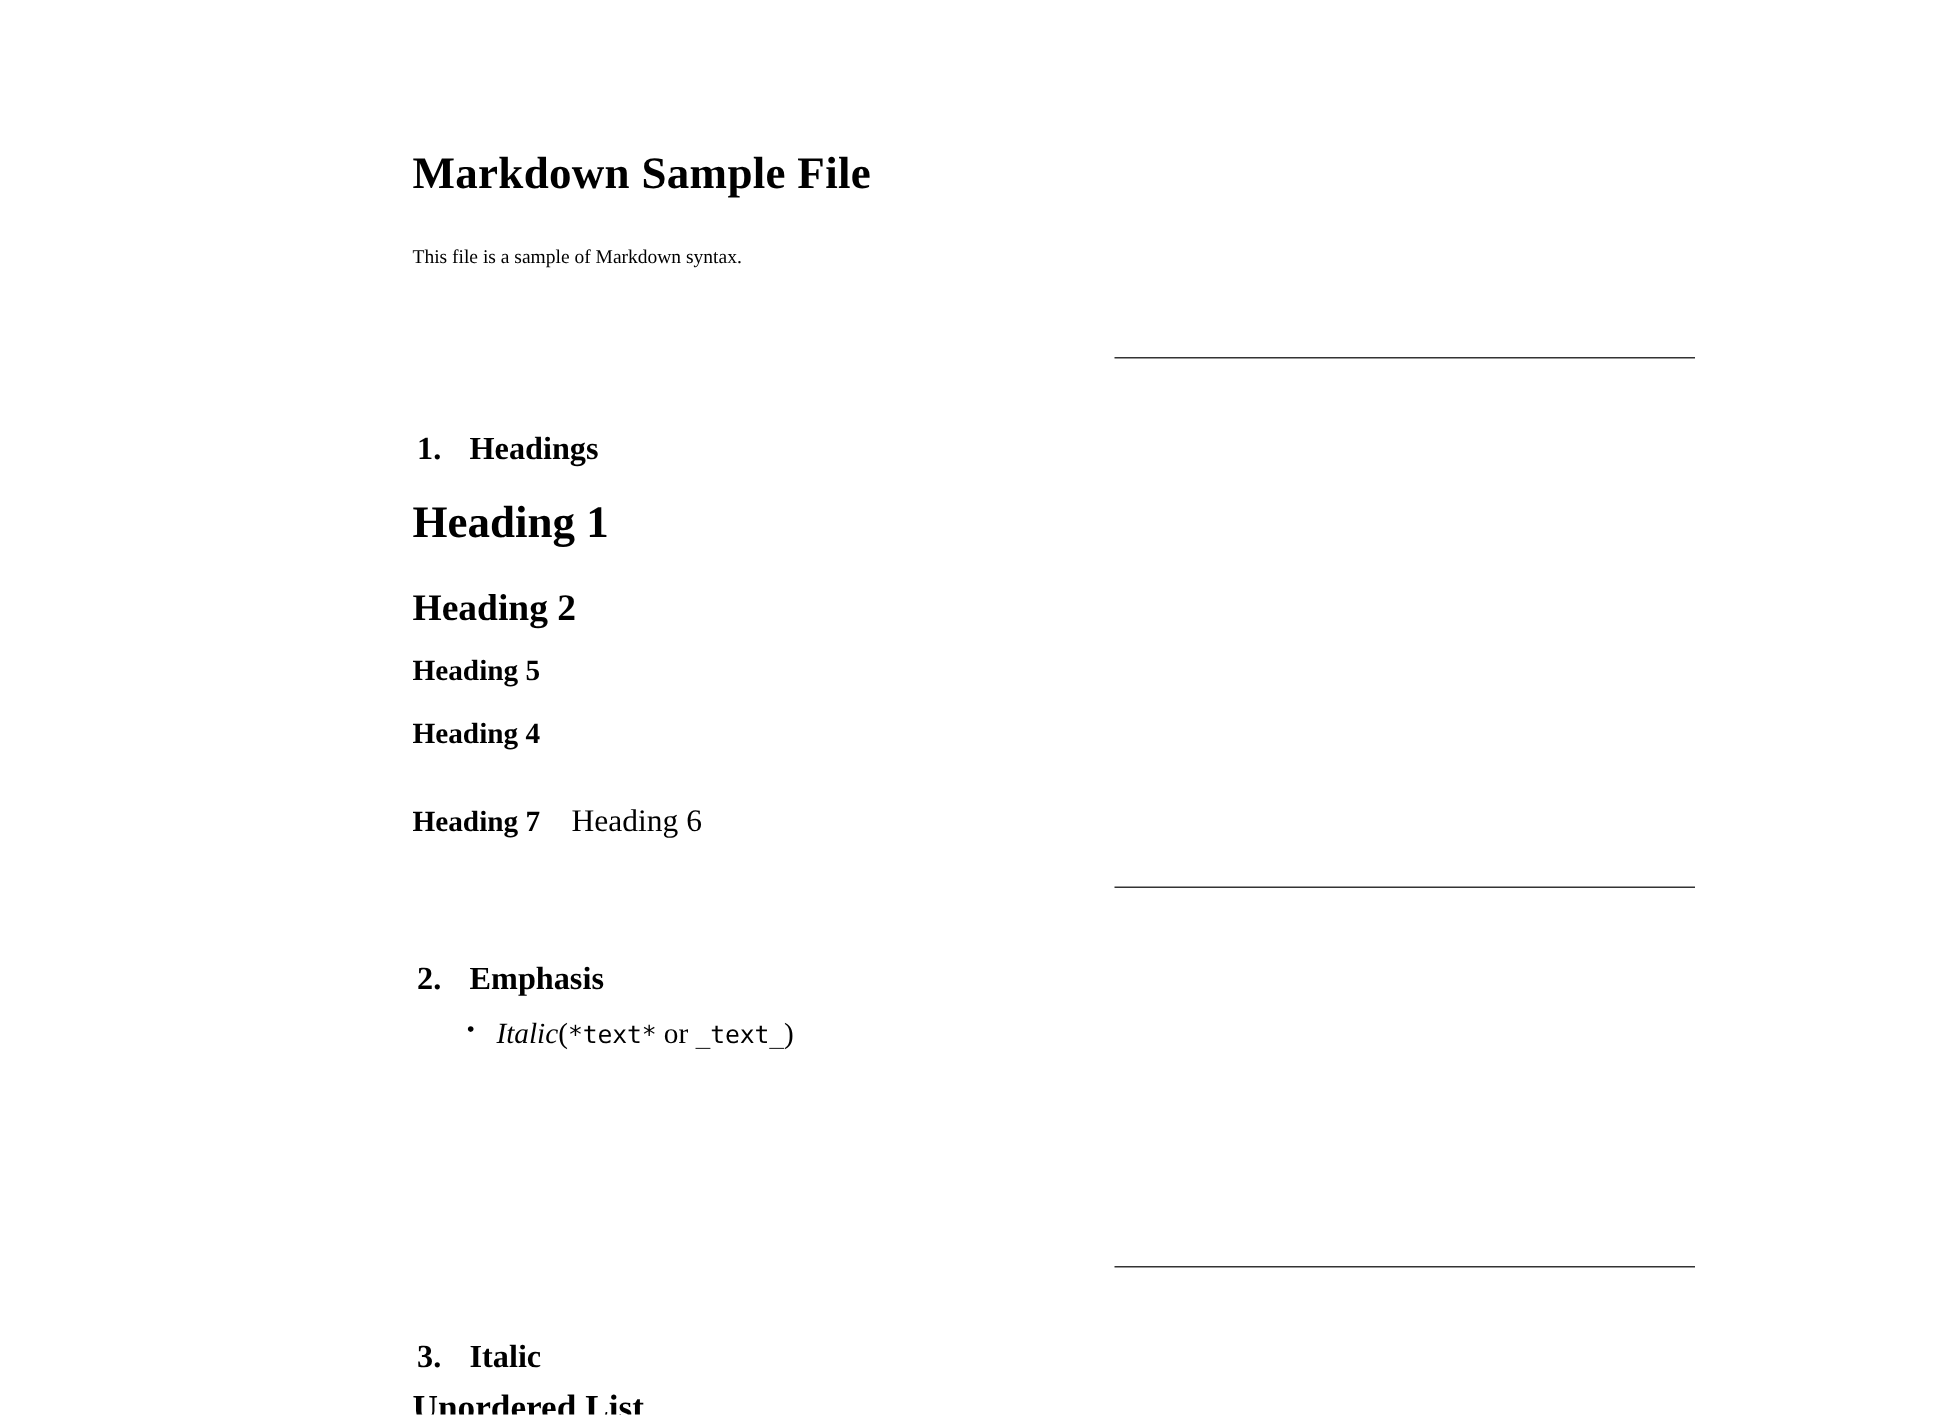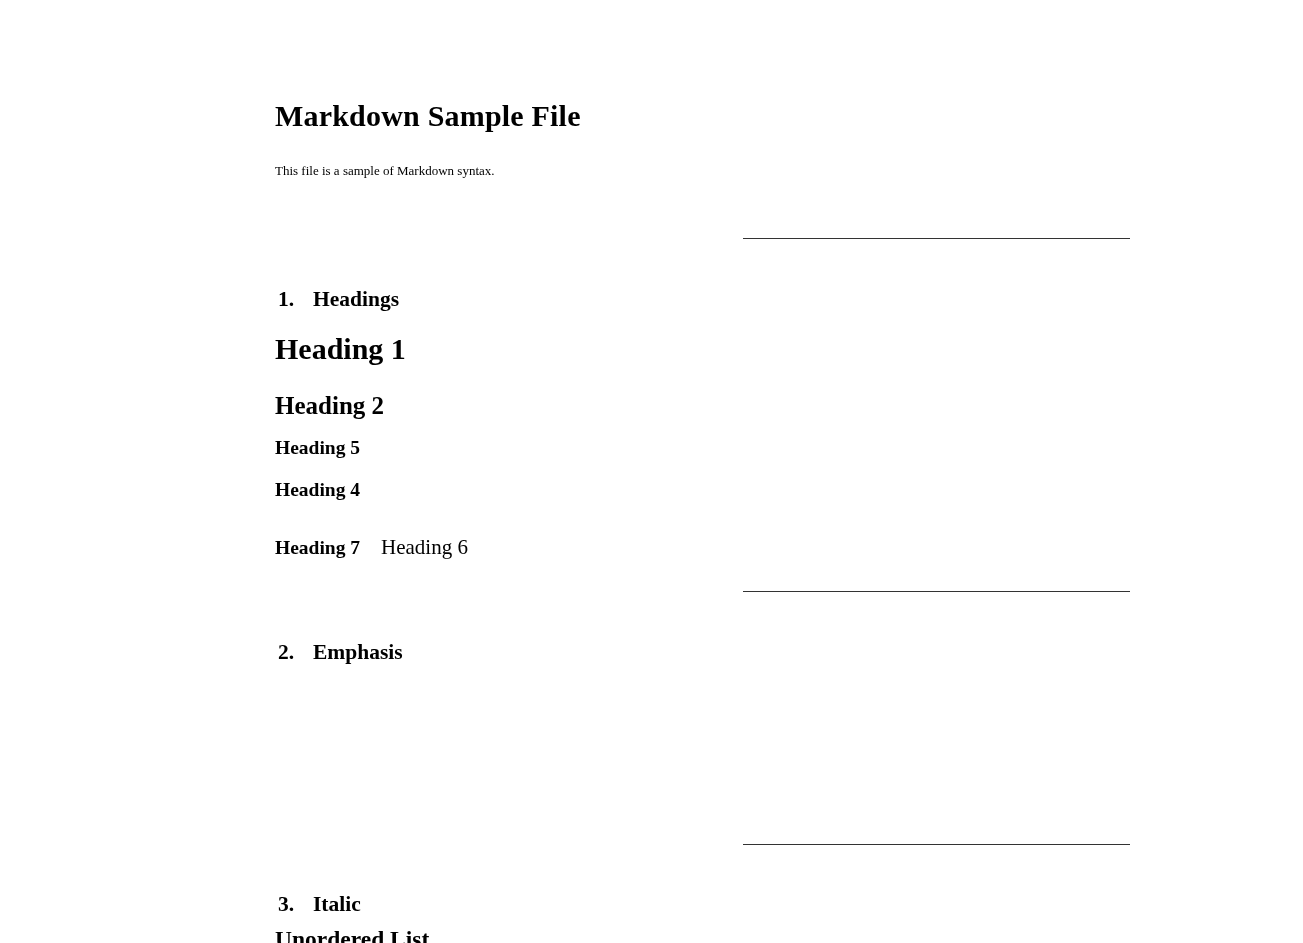--- a/index.html
+++ b/index.html
@@ -195,20 +195,23 @@
       <span class="h5-runin">Heading 7</span><span class="h6-runin">Heading 6</span>
     </div>
 
     <hr class="hrule hrule-2">
 
     <h2 class="section-heading" style="top:639px;">
       <span class="sec-num">2.</span><span>Emphasis</span>
     </h2>
 
     <ul class="bullet-list">
+      <li class="bullet-item">
+        <span class="md-italic">Italic</span><span>(</span><code class="code">*text*</code><span> or </span><code class="code">_text_</code><span>)</span>
+      </li>
     </ul>
 
     <hr class="hrule hrule-3">
 
     <h2 class="section-heading" style="top:891px;">
       <span class="sec-num">3.</span><span>Italic</span>
     </h2>
 
     <div class="clipped-heading">Unordered List</div>
 

